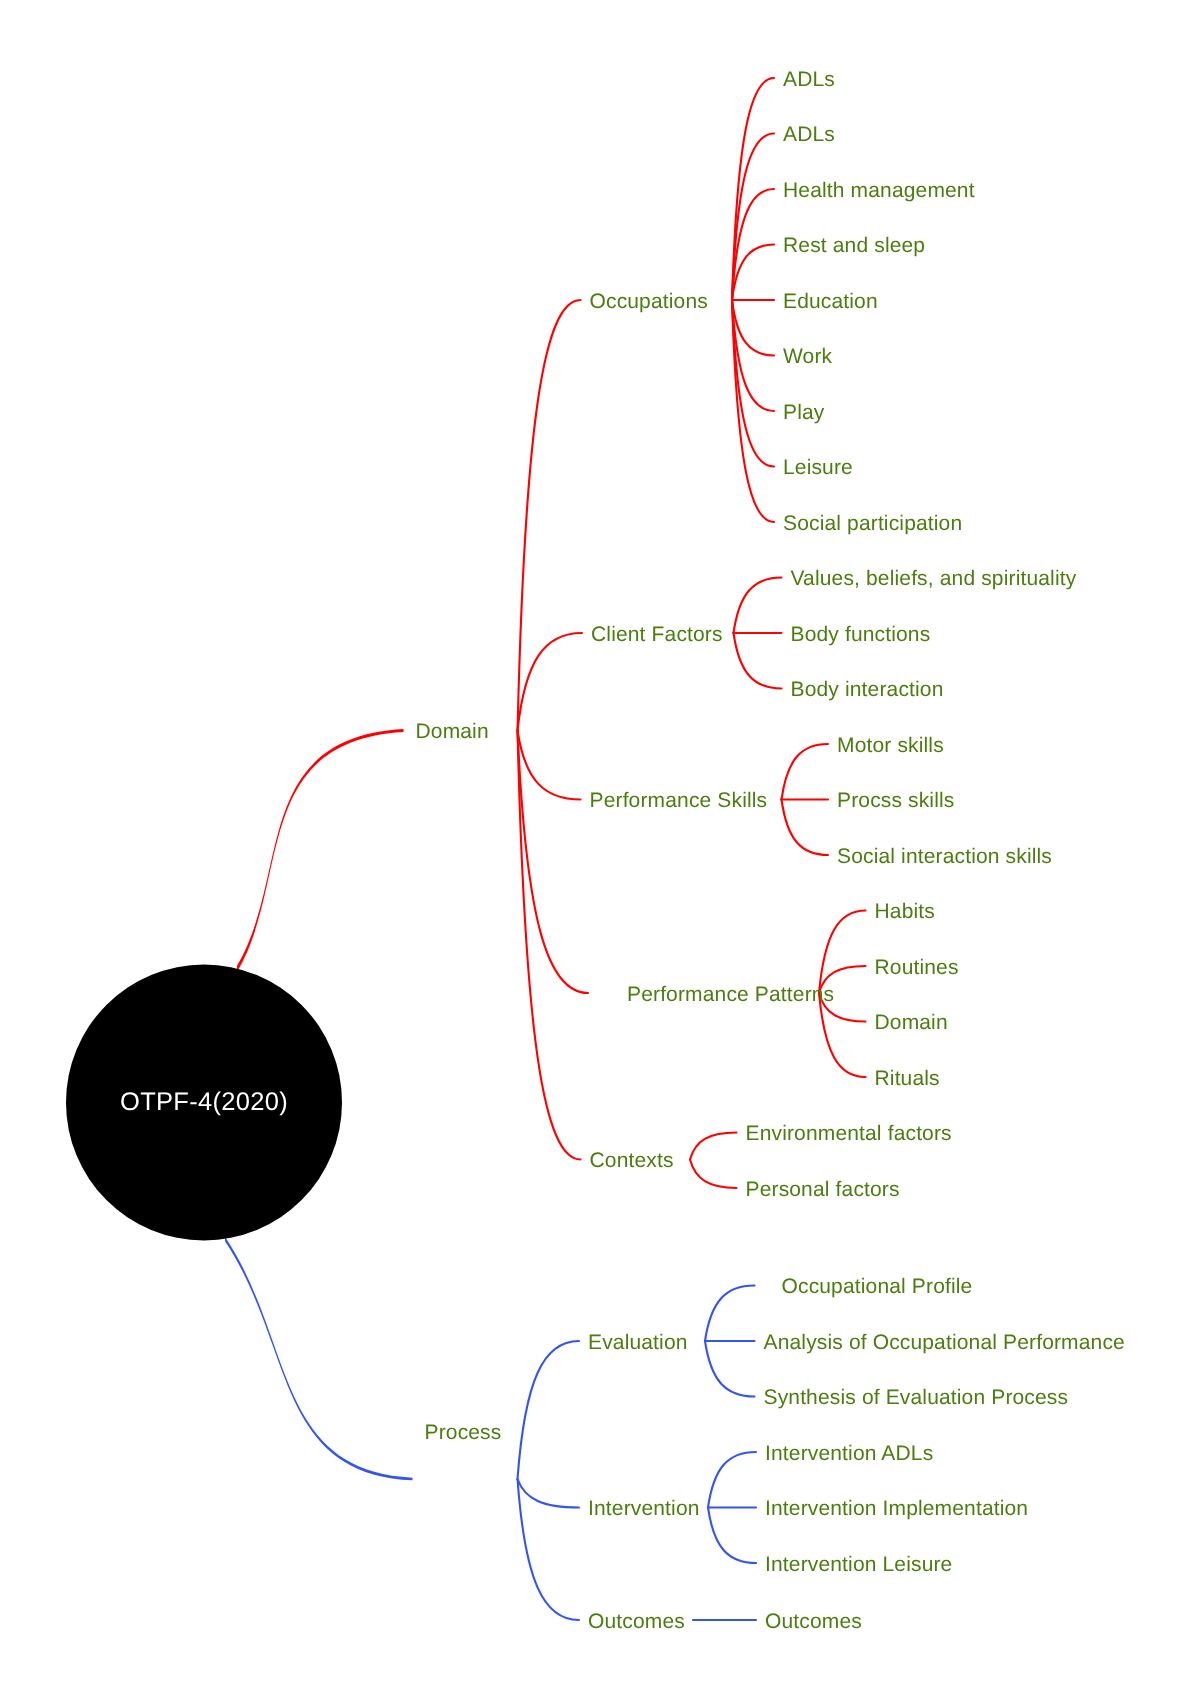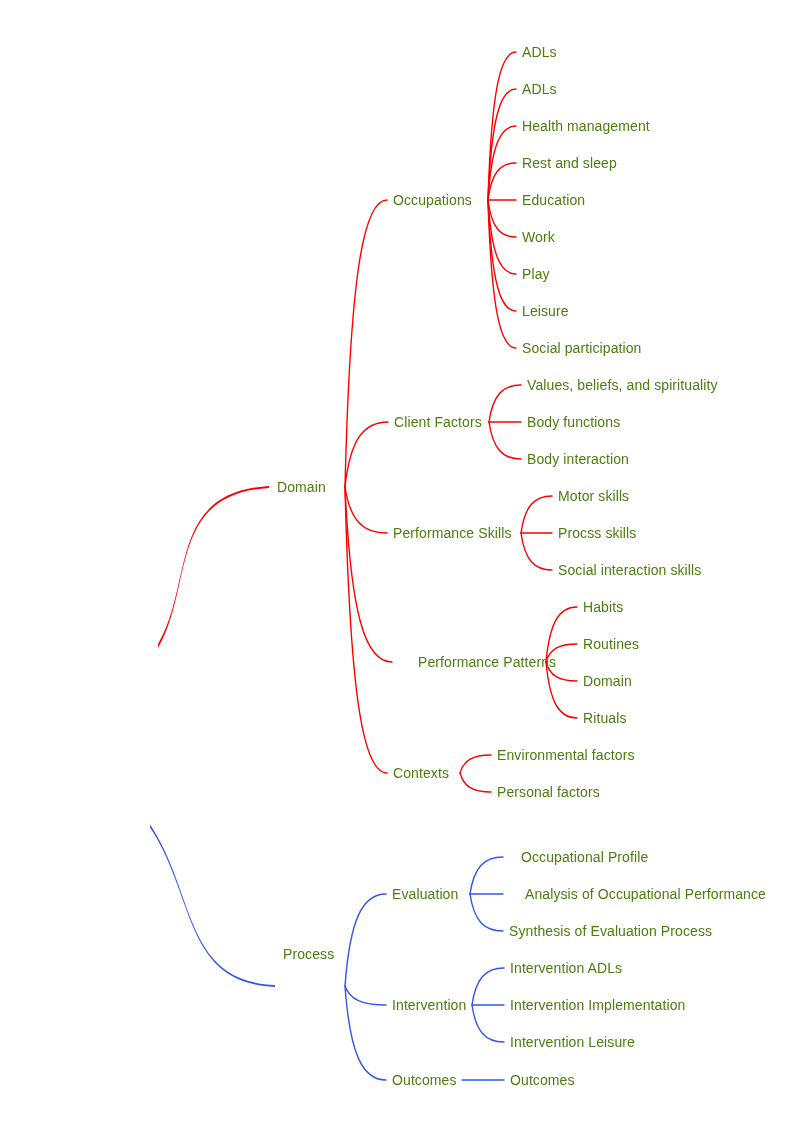--- a/index.html
+++ b/index.html
@@ -92,20 +92,23 @@
       <path d="M 470 894 L 503 894" fill="none" stroke="#3355ee" stroke-width="1.4" stroke-linecap="round"></path>
       <path d="M 470 894 C 473.96 920.64 483.86 931 503 931" fill="none" stroke="#3355ee" stroke-width="1.4" stroke-linecap="round"></path>
       <path d="M 345 986 C 349.92 999.68 362.22 1005 386 1005" fill="none" stroke="#3355ee" stroke-width="1.4" stroke-linecap="round"></path>
       <path d="M 472 1005 C 475.84 978.36 485.44 968 504 968" fill="none" stroke="#3355ee" stroke-width="1.4" stroke-linecap="round"></path>
       <path d="M 472 1005 L 504 1005" fill="none" stroke="#3355ee" stroke-width="1.4" stroke-linecap="round"></path>
       <path d="M 472 1005 C 475.84 1031.64 485.44 1042 504 1042" fill="none" stroke="#3355ee" stroke-width="1.4" stroke-linecap="round"></path>
       <path d="M 345 986 C 349.92 1053.68 362.22 1080 386 1080" fill="none" stroke="#3355ee" stroke-width="1.4" stroke-linecap="round"></path>
       <path d="M 462 1080 L 504 1080" fill="none" stroke="#3355ee" stroke-width="1.4" stroke-linecap="round"></path>
     </svg>
 
+  <div class="center-node" style="left: 44px; top: 643px; width: 184px; height: 184px;">
+    <span class="center-node-text">OTPF-4(2020)</span>
+  </div>
 
   <div id="label-layer">
       <div class="node-label" style="left: 277px; top: 487px;">Domain</div>
       <div class="node-label" style="left: 393px; top: 200px;">Occupations</div>
       <div class="node-label" style="left: 522px; top: 52px;">ADLs</div>
       <div class="node-label" style="left: 522px; top: 89px;">ADLs</div>
       <div class="node-label" style="left: 522px; top: 126px;">Health management</div>
       <div class="node-label" style="left: 522px; top: 163px;">Rest and sleep</div>
       <div class="node-label" style="left: 522px; top: 200px;">Education</div>
       <div class="node-label" style="left: 522px; top: 237px;">Work</div>
@@ -124,21 +127,21 @@
       <div class="node-label" style="left: 583px; top: 607px;">Habits</div>
       <div class="node-label" style="left: 583px; top: 644px;">Routines</div>
       <div class="node-label" style="left: 583px; top: 681px;">Domain</div>
       <div class="node-label" style="left: 583px; top: 718px;">Rituals</div>
       <div class="node-label" style="left: 393px; top: 773px;">Contexts</div>
       <div class="node-label" style="left: 497px; top: 755px;">Environmental factors</div>
       <div class="node-label" style="left: 497px; top: 792px;">Personal factors</div>
       <div class="node-label" style="left: 283px; top: 954px;">Process</div>
       <div class="node-label" style="left: 392px; top: 894px;">Evaluation</div>
       <div class="node-label" style="left: 509px; top: 857px; margin-left: 12px;">Occupational Profile</div>
-      <div class="node-label" style="left: 509px; top: 894px; margin-left: 16px;">Analysis of Occupational Performance</div>
+      <div class="node-label" style="left: 509px; top: 894px;">Analysis of Occupational Performance</div>
       <div class="node-label" style="left: 509px; top: 931px;">Synthesis of Evaluation Process</div>
       <div class="node-label" style="left: 392px; top: 1005px;">Intervention</div>
       <div class="node-label" style="left: 510px; top: 968px;">Intervention ADLs</div>
       <div class="node-label" style="left: 510px; top: 1005px;">Intervention Implementation</div>
       <div class="node-label" style="left: 510px; top: 1042px;">Intervention Leisure</div>
       <div class="node-label" style="left: 392px; top: 1080px;">Outcomes</div>
       <div class="node-label" style="left: 510px; top: 1080px;">Outcomes</div>
     </div>
 
 </div>

